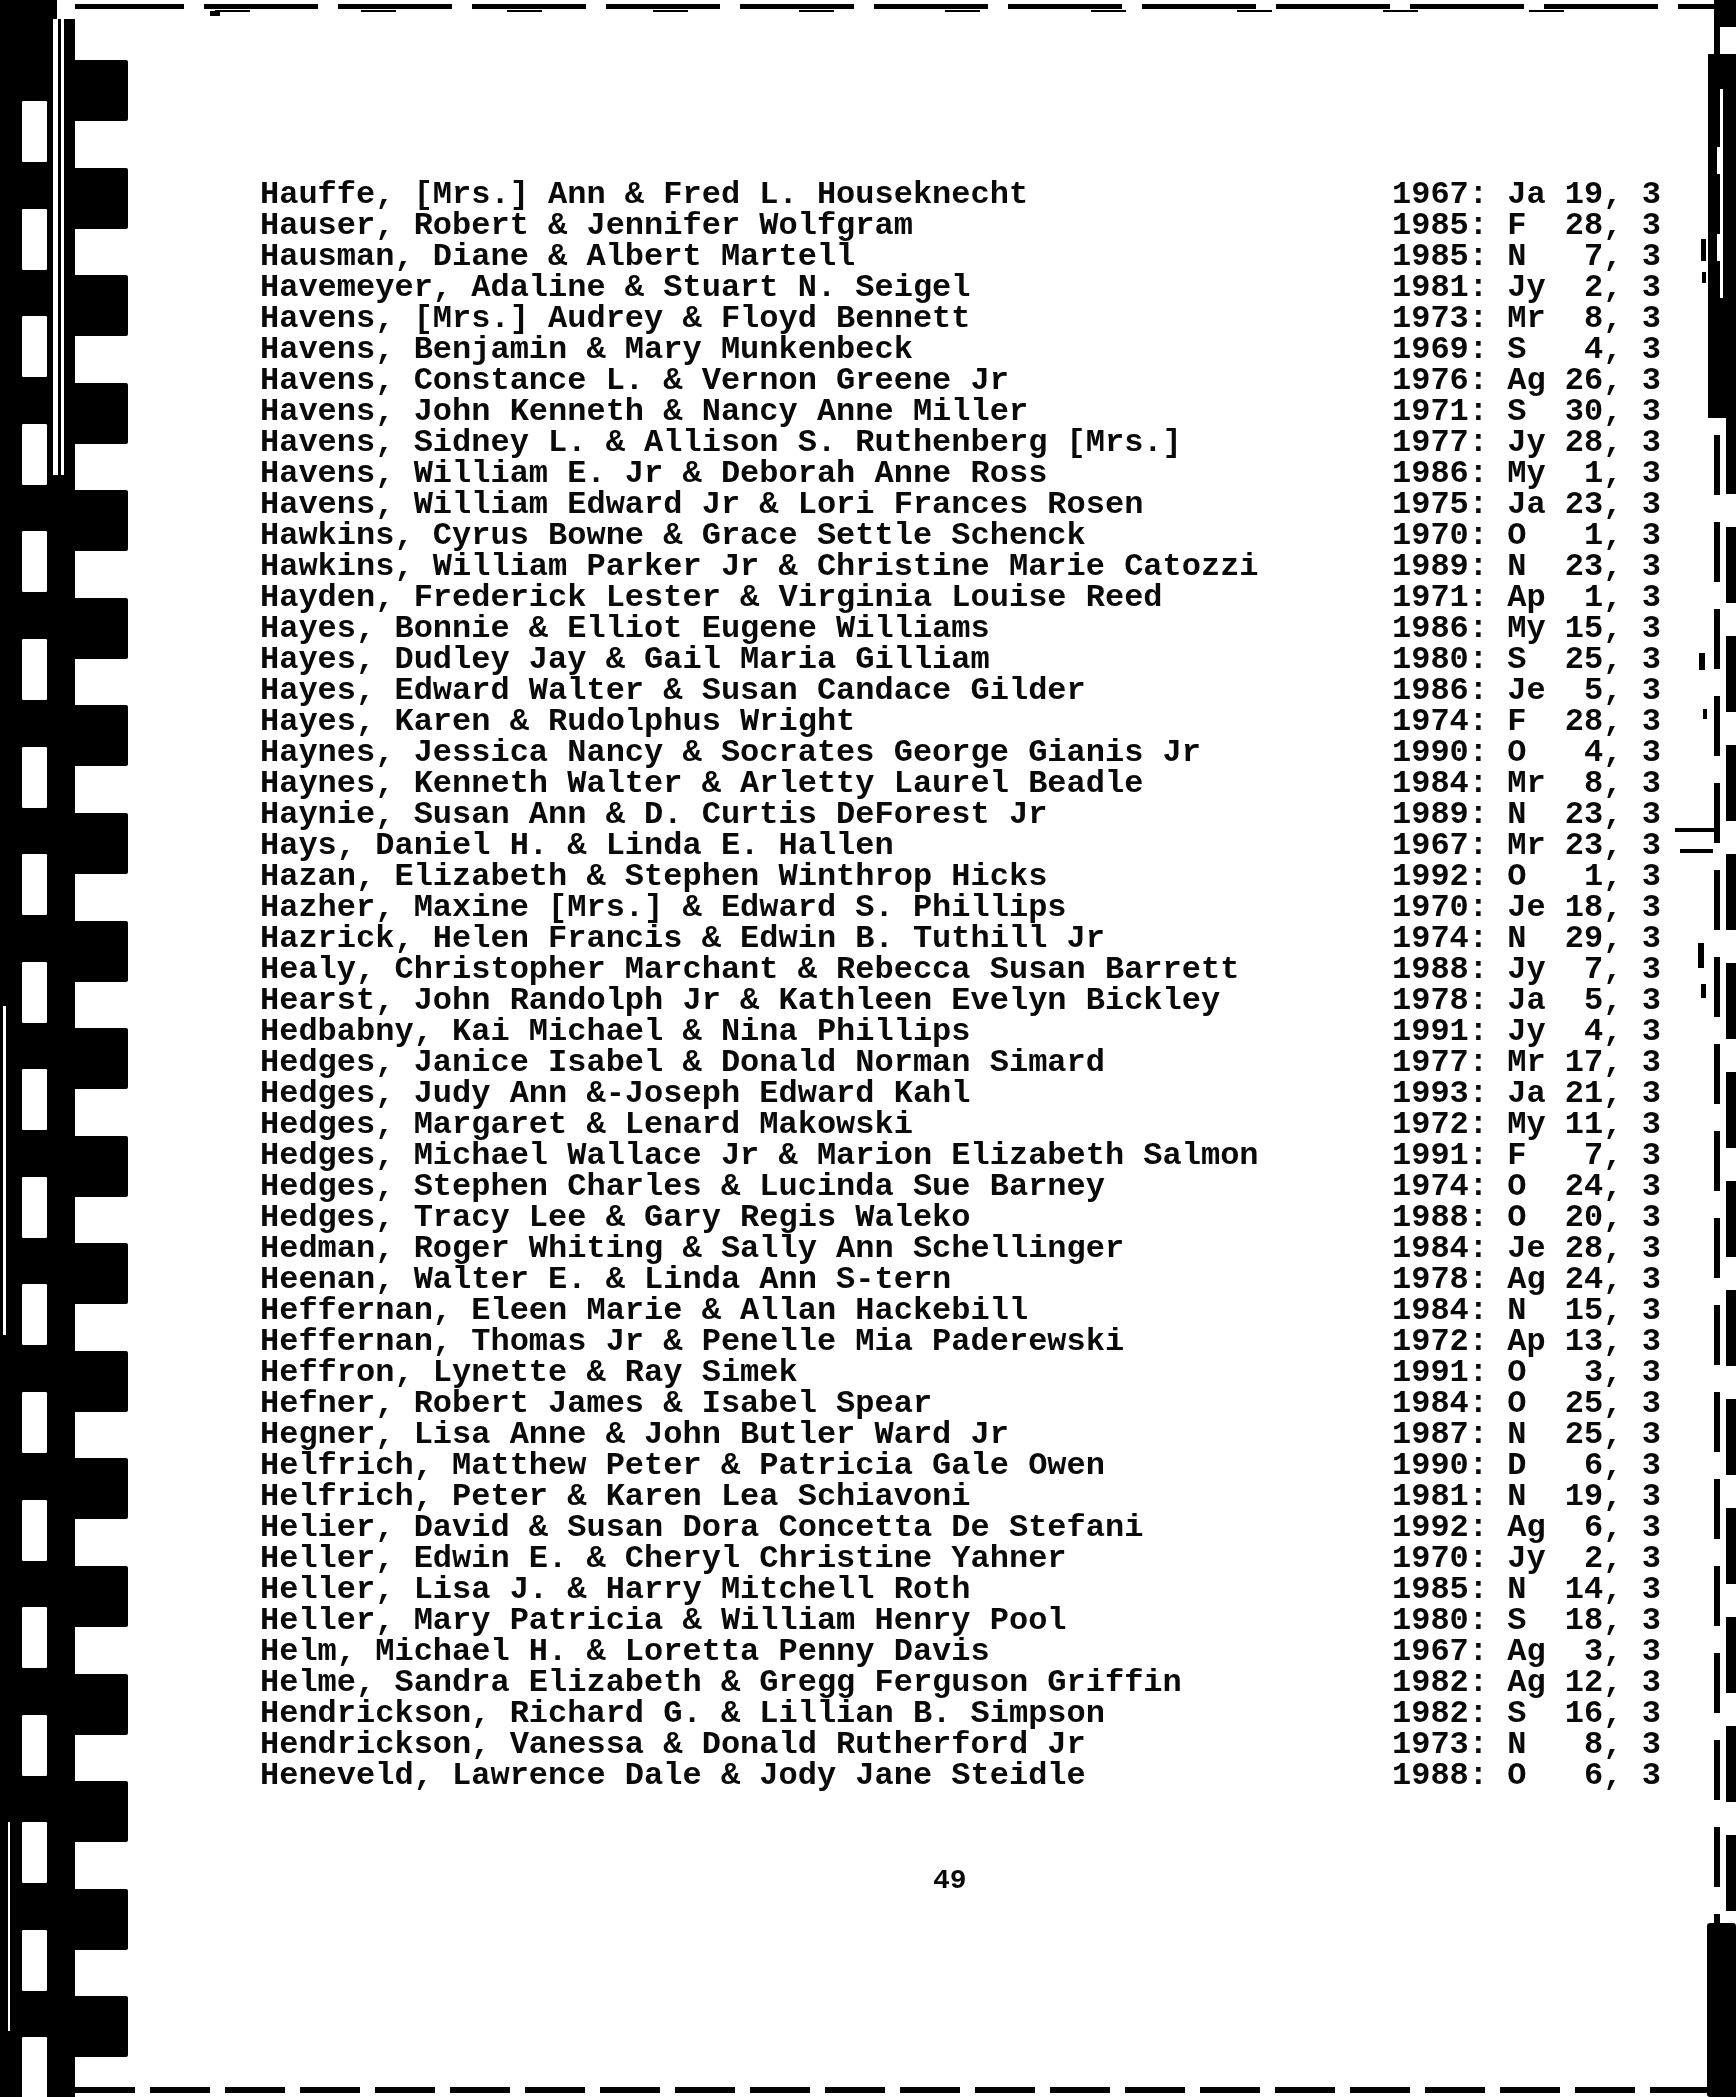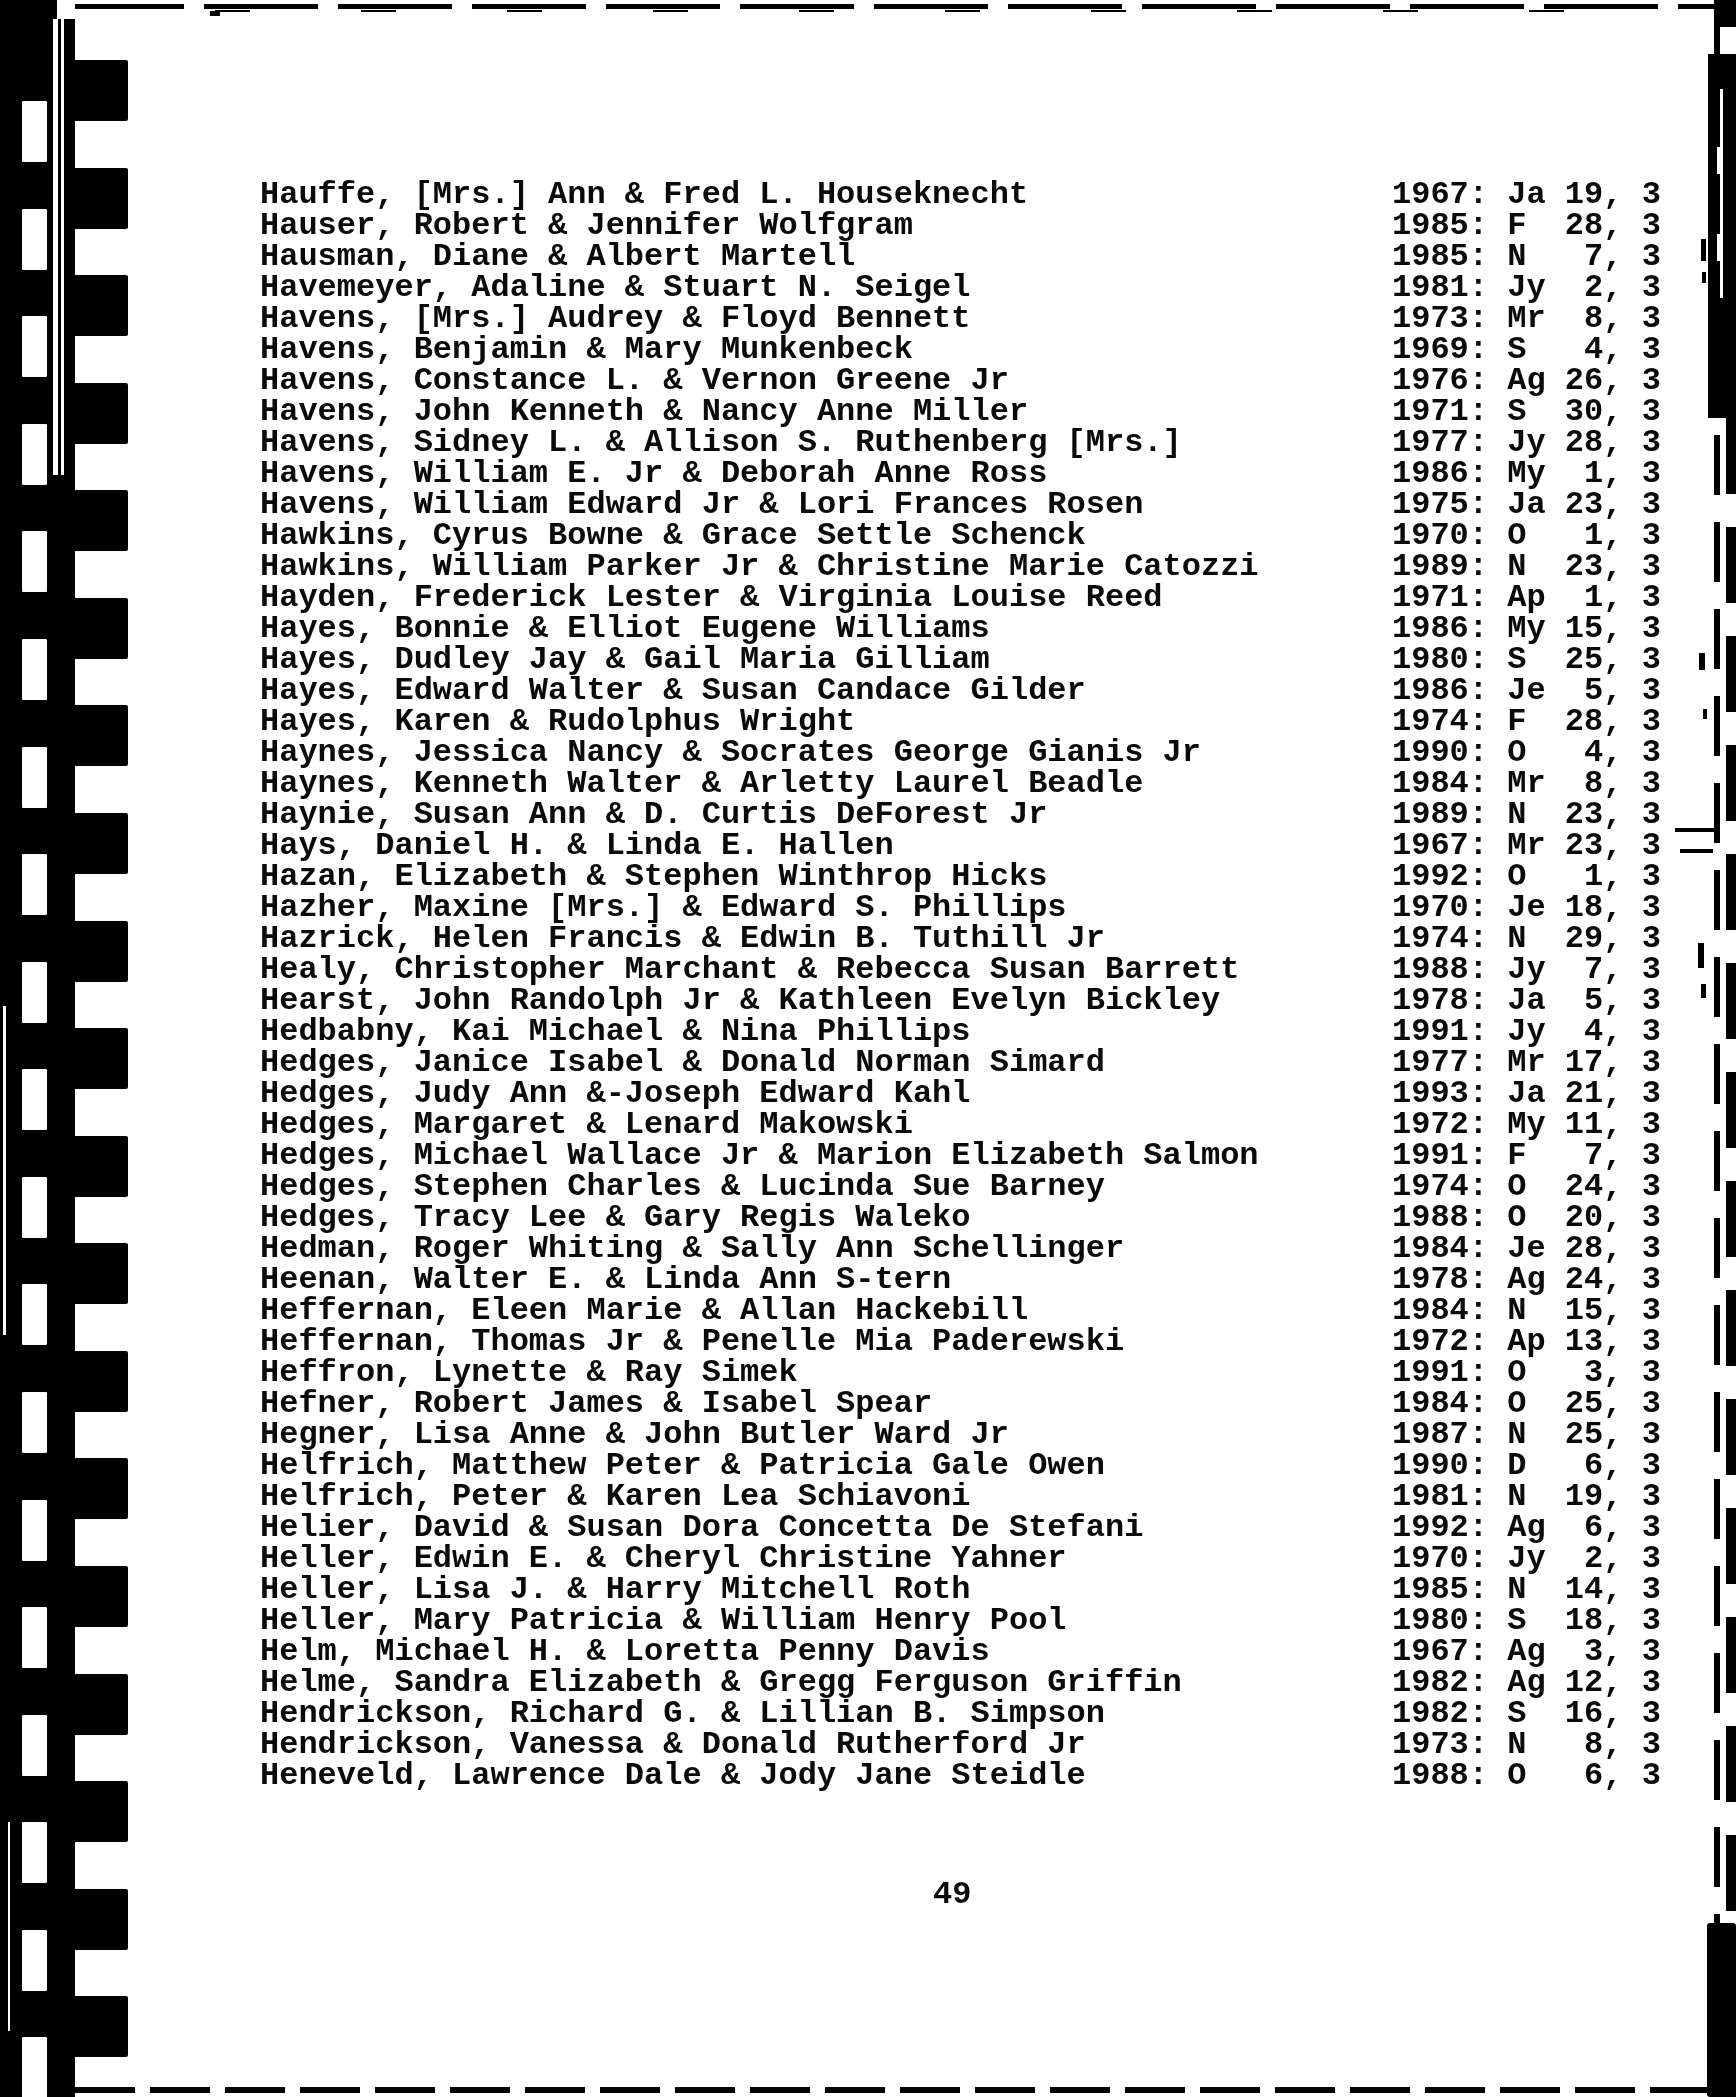--- a/index.html
+++ b/index.html
@@ -36,21 +36,21 @@
   #entry-list{
     position:absolute;left:250px;top:179px;
     font-size:32px;line-height:31px;font-weight:700;
     white-space:pre;
     margin-left:10px;
   }
   .row{position:relative;height:31px;}
   .date{position:absolute;left:1132px;top:0;}
   #page-number{
     position:absolute;left:933px;top:1865px;
-    font-size:32px;line-height:31px;font-weight:700;white-space:pre;margin-top:14px;
+    font-size:28px;line-height:31px;font-weight:700;white-space:pre;
   }
 </style>
 </head>
 <body>
 
 <div id="page">
 
   <div class="top-line"></div>
   <div class="top-line2"></div>
   <div class="bottom-line"></div>

